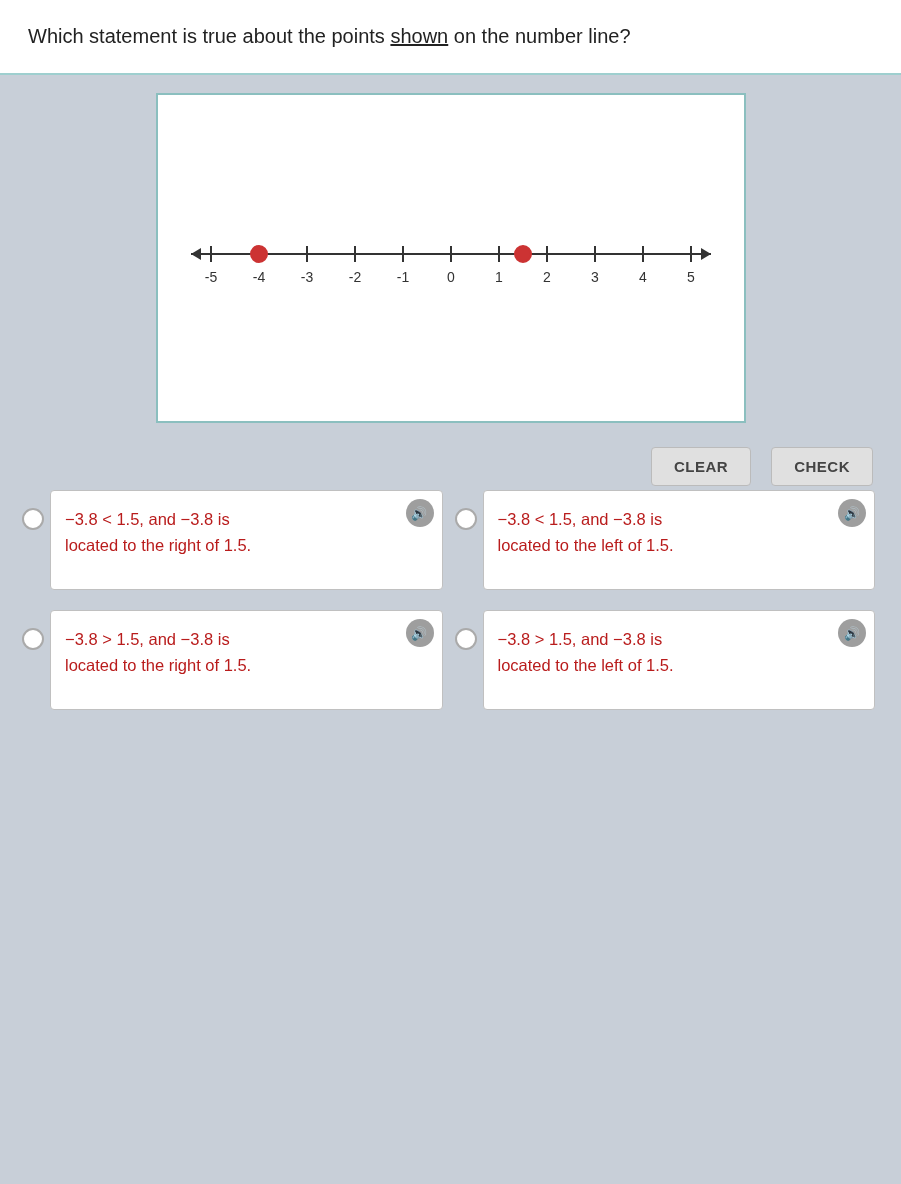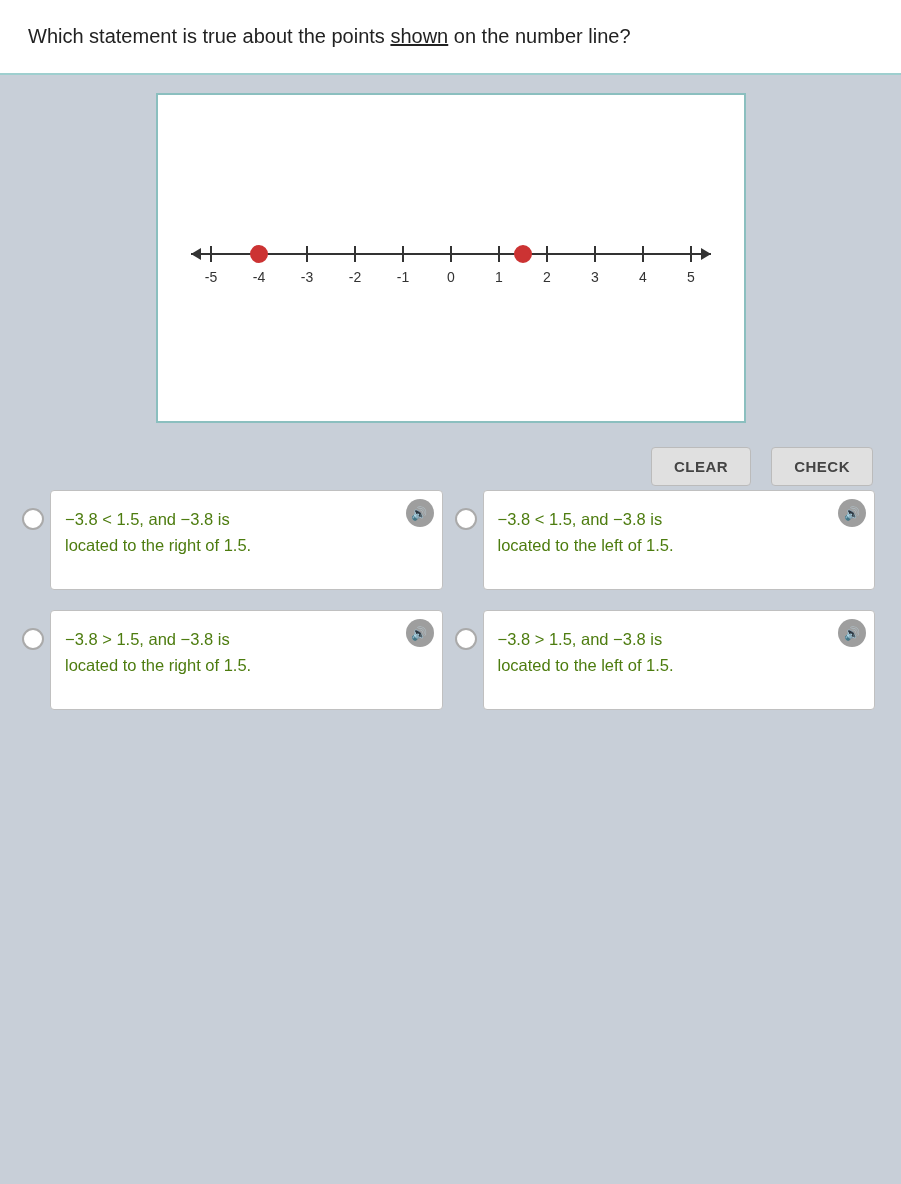--- a/index.html
+++ b/index.html
@@ -116,21 +116,21 @@
       border-radius: 4px;
       flex: 1;
       min-height: 100px;
       padding: 16px 14px 14px 14px;
       margin-left: 6px;
       position: relative;
     }
 
     .option-text {
       font-size: 16.5px;
-      color: #4d7c0f;
+      color: #b91c1c;
       line-height: 1.55;
     }
 
     .speaker-btn {
       position: absolute;
       top: 8px;
       right: 8px;
       width: 28px;
       height: 28px;
       background: #9e9e9e;

